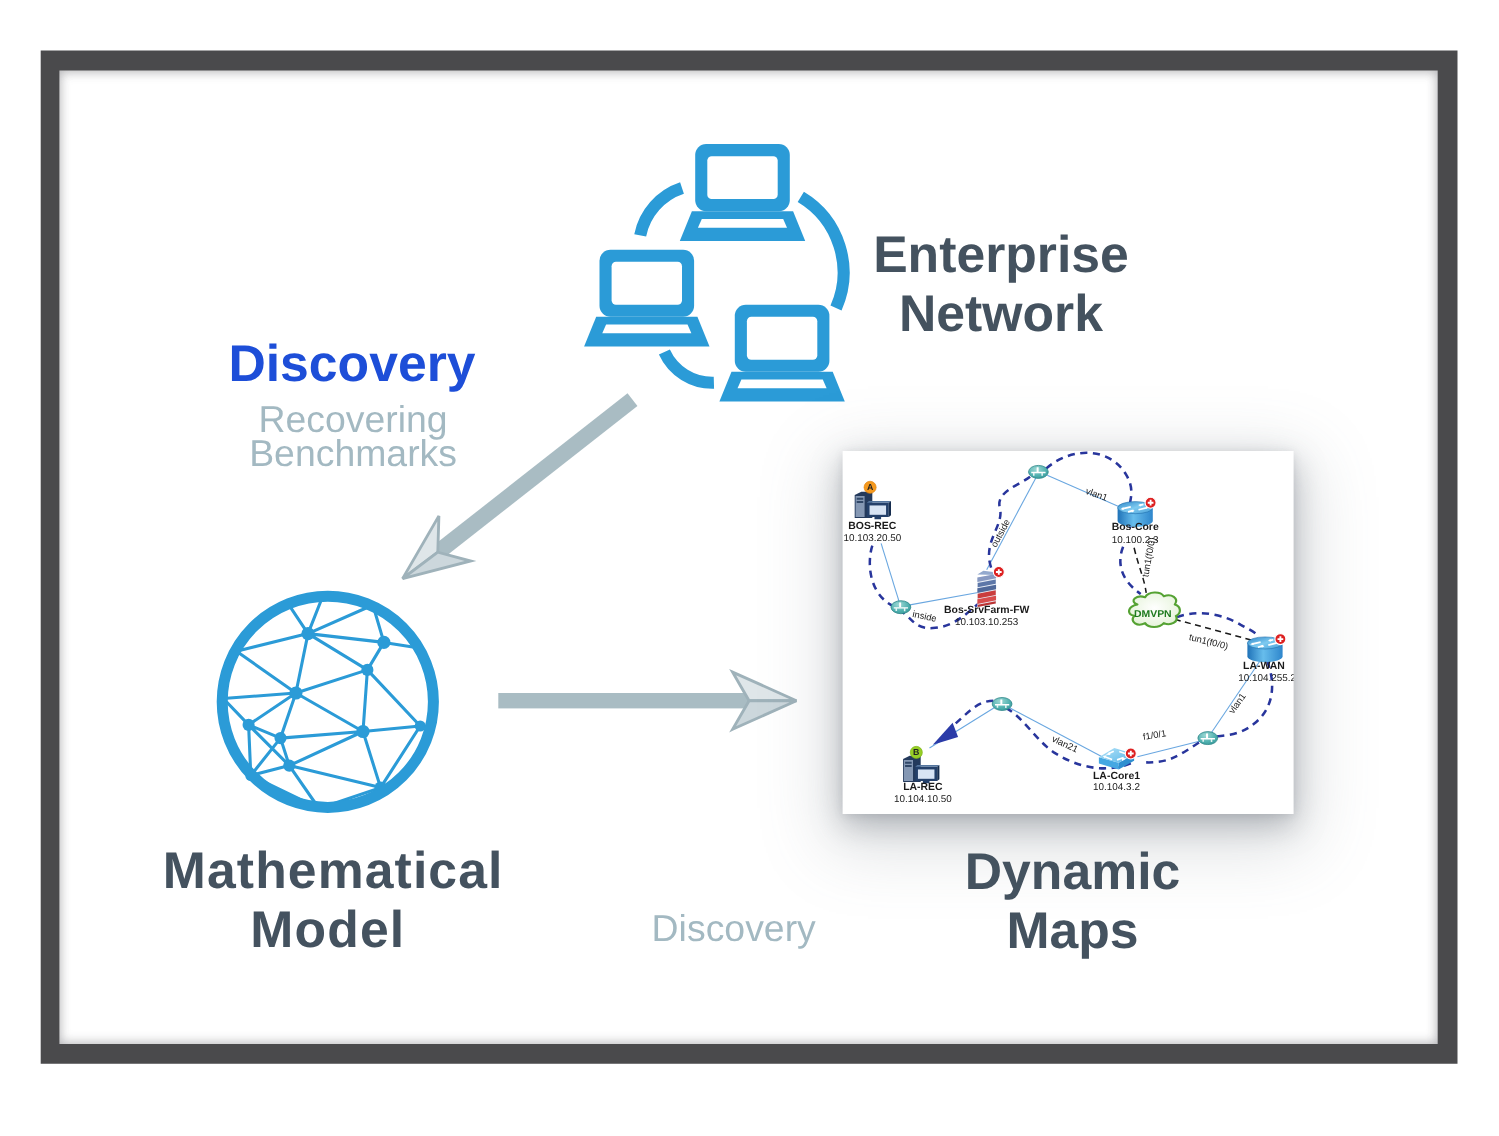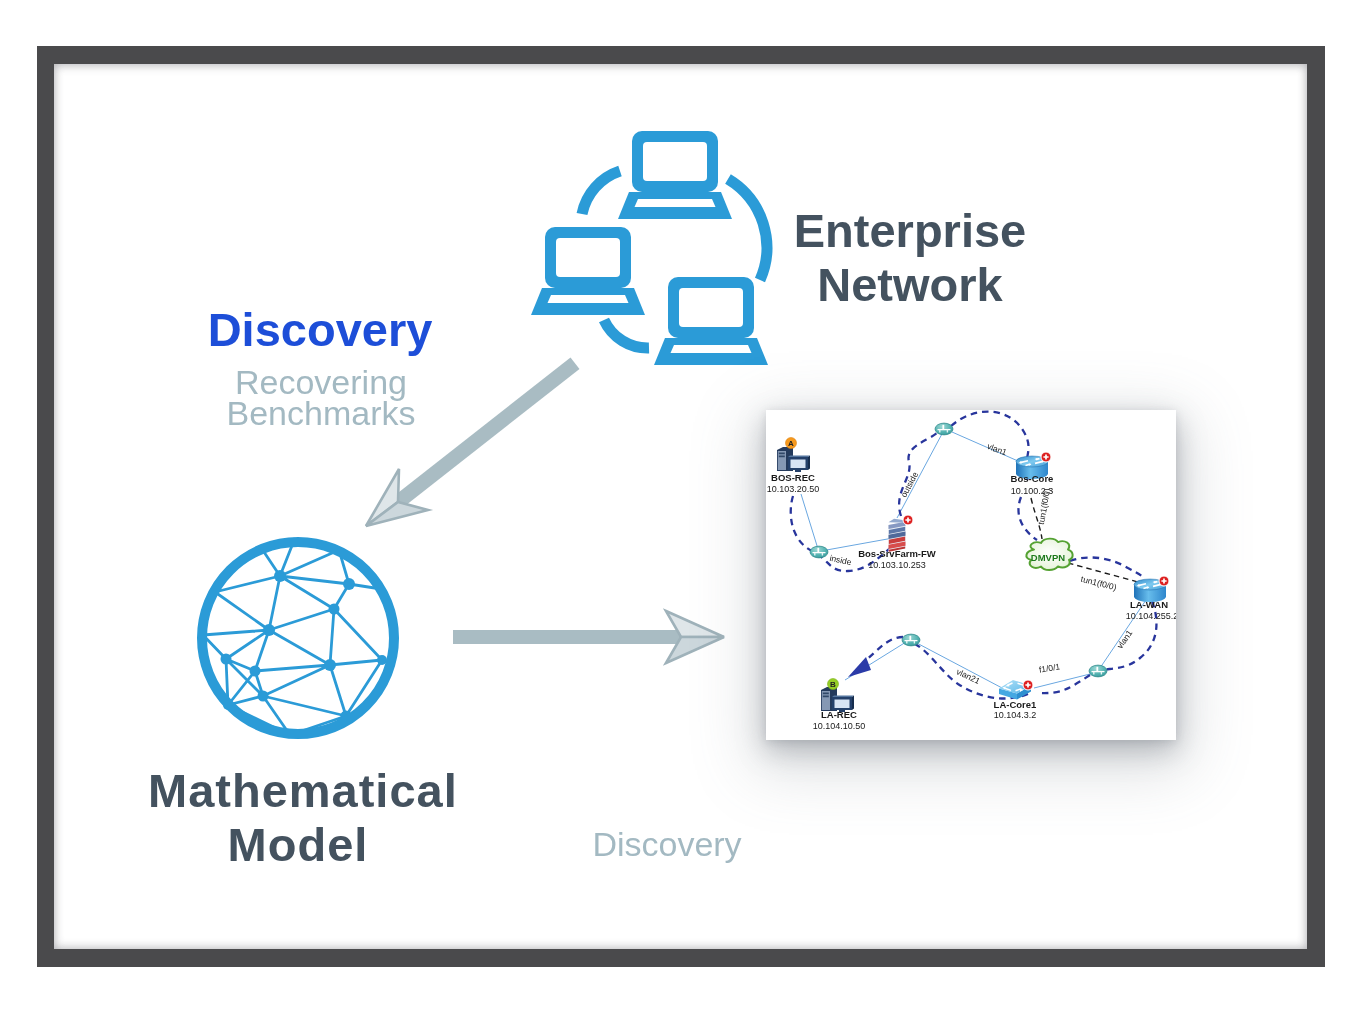--- a/index.html
+++ b/index.html
@@ -245,13 +245,14 @@
         <text transform="translate(967,679) rotate(25)">vlan21</text>
       </g>
     </svg>
   </div>
 
   <div class="t big" style="left:760px;top:204px;width:300px">Enterprise<br>Network</div>
   <div class="t big gray" style="left:170px;top:303px;width:300px">Discovery</div>
   <div class="t sub" style="left:171px;top:367px;width:300px">Recovering<br>Benchmarks</div>
   <div class="t big" style="left:148px;top:764px;width:300px;letter-spacing:1px">Mathematical<br>Model</div>
   <div class="t sub" style="left:517px;top:829px;width:300px">Discovery</div>
+  <div class="t big" style="left:825px;top:765px;width:300px">Dynamic<br>Maps</div>
 </div>
 
 </body></html>

